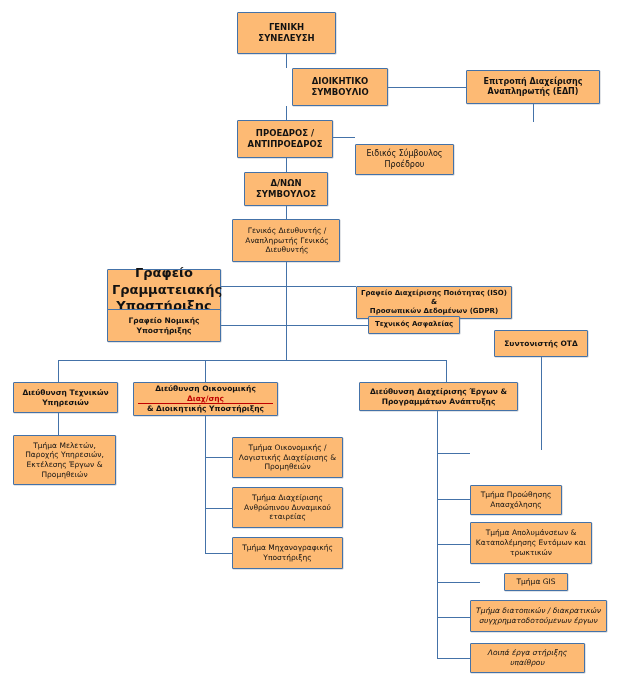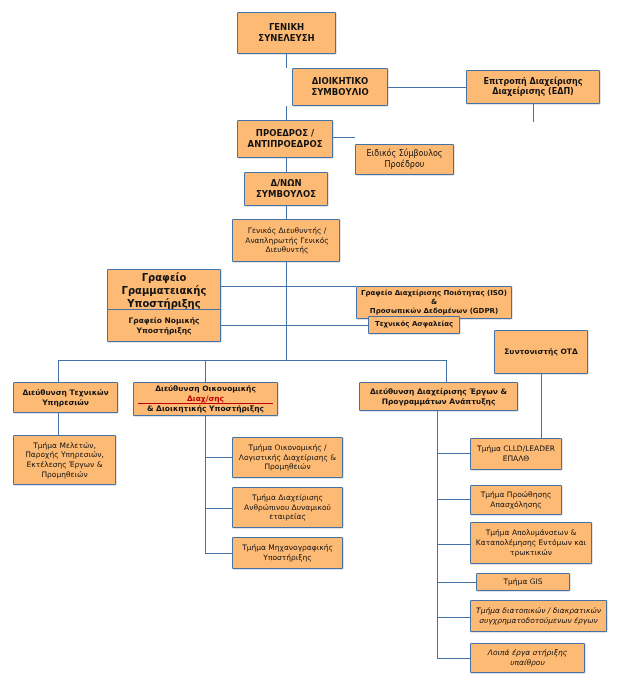--- a/index.html
+++ b/index.html
@@ -113,21 +113,21 @@
   <div class="node bold" style="left:252px; top:68px; width:96px; height:38px; font-size:8.5px;margin-left:40px;">
     <span>
       <span>ΔΙΟΙΚΗΤΙΚΟ</span>
       <span>ΣΥΜΒΟΥΛΙΟ</span>
     </span>
   </div>
 
   <div class="node bold" style="left:466px; top:70px; width:134px; height:34px; font-size:8px;">
     <span>
       <span>Επιτροπή Διαχείρισης</span>
-      <span>Διαχείρισης  (ΕΔΠ)</span>
+      <span>Αναπληρωτής  (ΕΔΠ)</span>
     </span>
   </div>
 
   <div class="node bold" style="left:237px; top:120px; width:96px; height:38px; font-size:8.5px;">
     <span>
       <span>ΠΡΟΕΔΡΟΣ /</span>
       <span>ΑΝΤΙΠΡΟΕΔΡΟΣ</span>
     </span>
   </div>
 
@@ -146,21 +146,21 @@
   </div>
 
   <div class="node" style="left:232px; top:219px; width:108px; height:43px; font-size:7.5px;padding-left:6px;">
     <span>
       <span>Γενικός Διευθυντής /</span>
       <span>Αναπληρωτής  Γενικός</span>
       <span>Διευθυντής</span>
     </span>
   </div>
 
-  <div class="node bold" style="left:107px; top:269px; width:114px; height:42px; font-size:10px;">
+  <div class="node bold" style="left:107px; top:269px; width:114px; height:42px; font-size:13px;">
     <span>
       <span>Γραφείο Γραμματειακής</span>
       <span>Υποστήριξης</span>
     </span>
   </div>
 
   <div class="node bold" style="left:356px; top:270px; width:156px; height:33px; font-size:7px;margin-top:16px;">
     <span>
       <span>Γραφείο Διαχείρισης Ποιότητας (ISO) &amp;</span>
       <span>Προσωπικών  Δεδομένων  (GDPR)</span>
@@ -173,21 +173,21 @@
       <span>Υποστήριξης</span>
     </span>
   </div>
 
   <div class="node bold" style="left:368px; top:316px; width:92px; height:18px; font-size:7px;">
     <span>
       <span>Τεχνικός  Ασφαλείας</span>
     </span>
   </div>
 
-  <div class="node bold" style="left:494px; top:330px; width:94px; height:44px; font-size:7.5px;">
+  <div class="node bold" style="left:494px; top:330px; width:94px; height:27px; font-size:7.5px;">
     <span>
       <span>Συντονιστής ΟΤΔ</span>
     </span>
   </div>
 
   <div class="node bold" style="left:13px; top:382px; width:105px; height:31px; font-size:7.5px;">
     <span>
       <span>Διεύθυνση Τεχνικών</span>
       <span>Υπηρεσιών</span>
     </span>
@@ -235,43 +235,37 @@
     </span>
   </div>
 
   <div class="node" style="left:232px; top:537px; width:111px; height:32px; font-size:7.5px;">
     <span>
       <span>Τμήμα Μηχανογραφικής</span>
       <span>Υποστήριξης</span>
     </span>
   </div>
 
-  <div class="node" style="left:470px; top:438px; width:92px; height:32px; font-size:7.5px;">
-    <span>
-      <span>Τμήμα CLLD/LEADER</span>
-      <span>ΕΠΑΛΘ</span>
-    </span>
-  </div>
 
   <div class="node" style="left:470px; top:485px; width:92px; height:30px; font-size:7.5px;">
     <span>
       <span>Τμήμα Προώθησης</span>
       <span>Απασχόλησης</span>
     </span>
   </div>
 
   <div class="node" style="left:470px; top:522px; width:122px; height:42px; font-size:7.5px;">
     <span>
       <span>Τμήμα  Απολυμάνσεων &amp;</span>
       <span>Καταπολέμησης Εντόμων και</span>
       <span>τρωκτικών</span>
     </span>
   </div>
 
-  <div class="node" style="left:476px; top:573px; width:94px; height:18px; font-size:7.5px;">
+  <div class="node" style="left:504px; top:573px; width:64px; height:18px; font-size:7.5px;">
     <span>
       <span>Τμήμα GIS</span>
     </span>
   </div>
 
   <div class="node ital" style="left:470px; top:600px; width:137px; height:32px; font-size:7.5px;">
     <span>
       <span>Τμήμα διατοπικών / διακρατικών</span>
       <span>συγχρηματοδοτούμενων έργων</span>
     </span>

